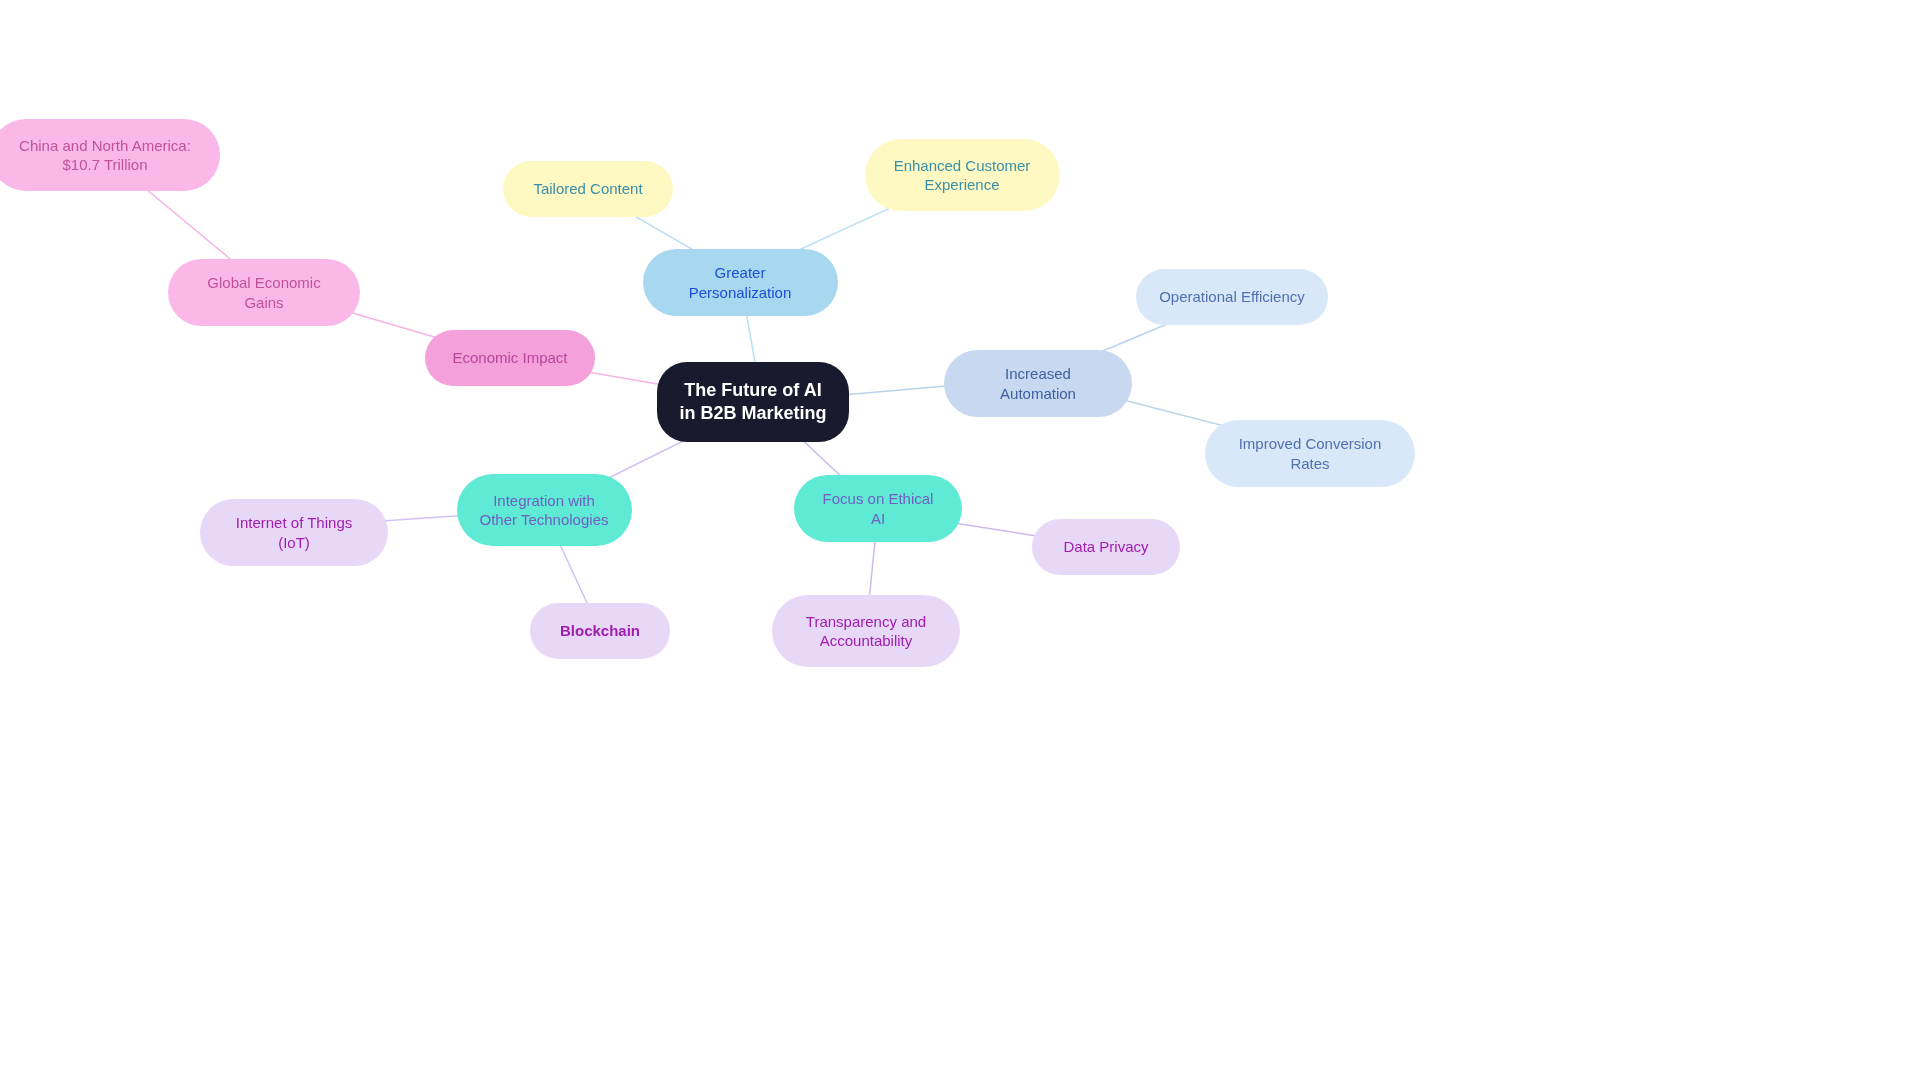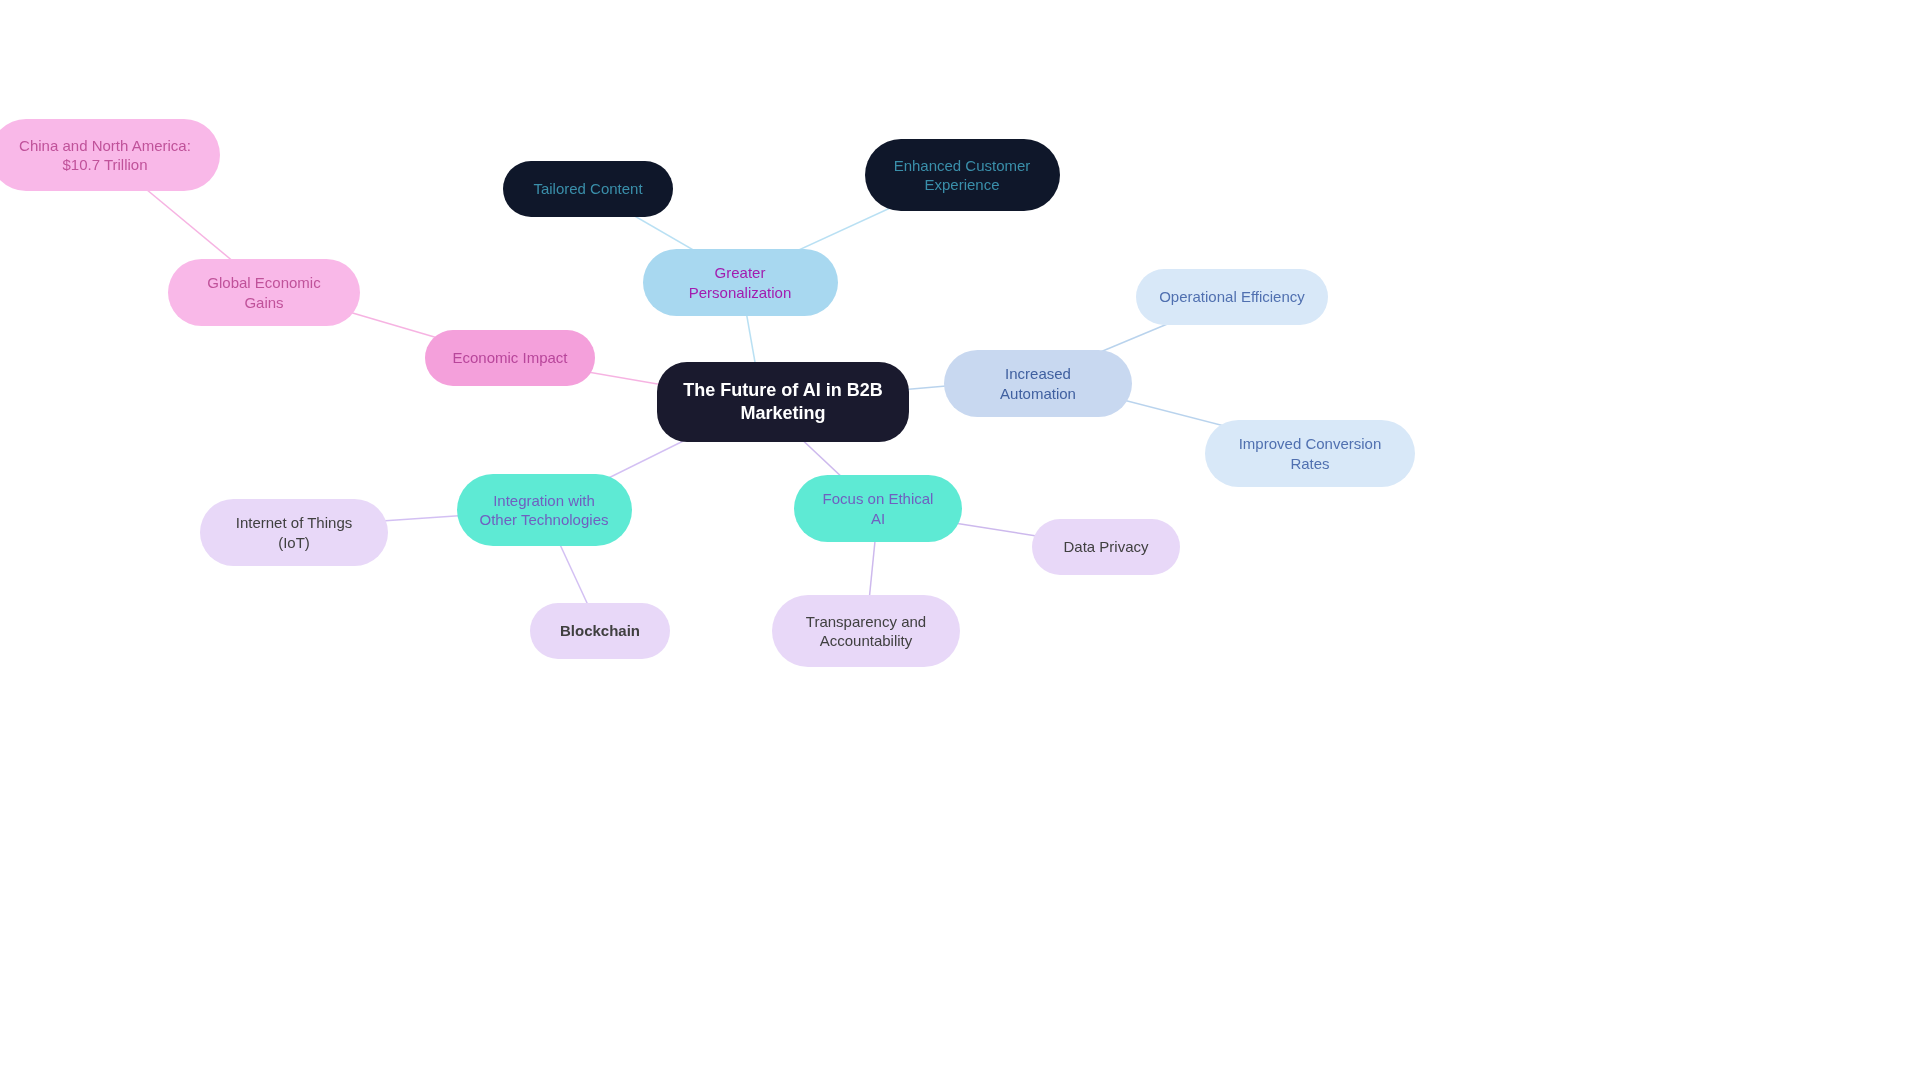--- a/index.html
+++ b/index.html
@@ -43,35 +43,35 @@
     .node-pink-light {
       background: #f9b8e8;
       color: #c0529a;
       border: none;
     }
     .node-pink-medium {
       background: #f4a0db;
       color: #b8469b;
     }
     .node-blue-light {
-      background: #0f172a;
+      background: #fef9c3;
       color: #3a8faa;
     }
     .node-blue-medium {
       background: #a8d8f0;
-      color: #a21caf;
+      color: #1d4ed8;
       text-align: center;
     }
     .node-lavender {
       background: #5eead4;
       color: #7060c0;
     }
     .node-lavender-light {
       background: #e8d8f8;
-      color: #404040;
+      color: #a21caf;
     }
     .node-slate {
       background: #c8d8f0;
       color: #4060a0;
     }
     .node-slate-light {
       background: #d8e8f8;
       color: #5070b0;
     }
   </style>
@@ -89,21 +89,21 @@
     <path d="M 1038 378 Q 1135 337.5 1232 297" stroke="#a8c8e8" stroke-width="1.5" fill="none" opacity="0.8"></path>
     <path d="M 1038 378 Q 1174 413 1310 448" stroke="#a8c8e8" stroke-width="1.5" fill="none" opacity="0.8"></path>
     <path d="M 762 402 Q 653 456 544 510" stroke="#c8b0f0" stroke-width="1.5" fill="none" opacity="0.8"></path>
     <path d="M 544 510 Q 419 518.5 294 527" stroke="#c8b0f0" stroke-width="1.5" fill="none" opacity="0.8"></path>
     <path d="M 544 510 Q 572 570.5 600 631" stroke="#c8b0f0" stroke-width="1.5" fill="none" opacity="0.8"></path>
     <path d="M 762 402 Q 820 456.5 878 511" stroke="#c0a8e8" stroke-width="1.5" fill="none" opacity="0.8"></path>
     <path d="M 878 511 Q 992 529 1106 547" stroke="#c0a8e8" stroke-width="1.5" fill="none" opacity="0.8"></path>
     <path d="M 878 511 Q 872 571 866 631" stroke="#c0a8e8" stroke-width="1.5" fill="none" opacity="0.8"></path>
   </svg>
 
-<div class="node node-center" style="left: 657px; top: 362px; width: 252px; height: 80px;">The Future of AI in B2B Marketing</div>
+<div class="node node-center" style="left: 657px; top: 362px; width: 192px; height: 80px;">The Future of AI in B2B Marketing</div>
 
 <div class="node node-blue-light" style="left: 503px; top: 161px; width: 170px; min-height: 56px;">Tailored Content</div>
 <div class="node node-blue-light" style="left: 864.5px; top: 139px; width: 195px; min-height: 72px;">Enhanced Customer Experience</div>
 <div class="node node-blue-medium" style="left: 642.5px; top: 249px; width: 195px; min-height: 56px;">Greater Personalization</div>
 <div class="node node-pink-medium" style="left: 425px; top: 330px; width: 170px; min-height: 56px;">Economic Impact</div>
 <div class="node node-pink-light" style="left: 168px; top: 259px; width: 192px; min-height: 56px;">Global Economic Gains</div>
 <div class="node node-pink-light" style="left: -10px; top: 119px; width: 230px; min-height: 72px;">China and North America: $10.7 Trillion</div>
 <div class="node node-slate" style="left: 944px; top: 350px; width: 188px; min-height: 56px; text-align: center;">Increased Automation</div>
 <div class="node node-slate-light" style="left: 1136px; top: 269px; width: 192px; min-height: 56px;">Operational Efficiency</div>
 <div class="node node-slate-light" style="left: 1205px; top: 420px; width: 210px; min-height: 56px;">Improved Conversion Rates</div>

